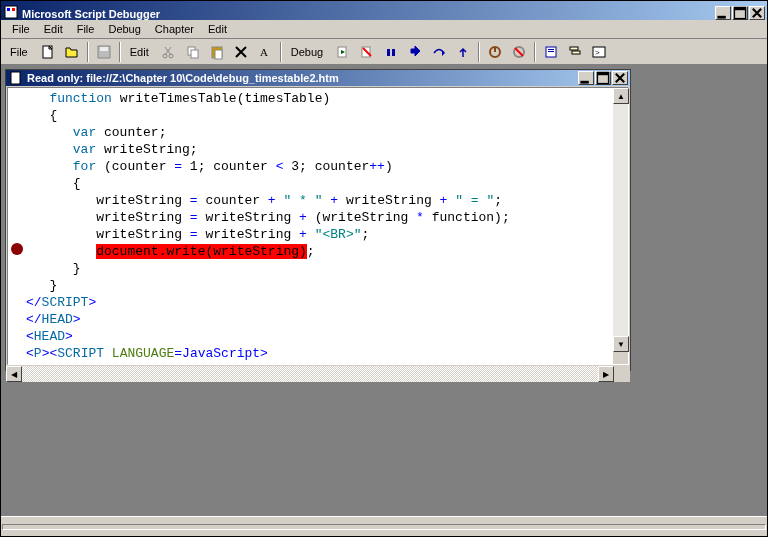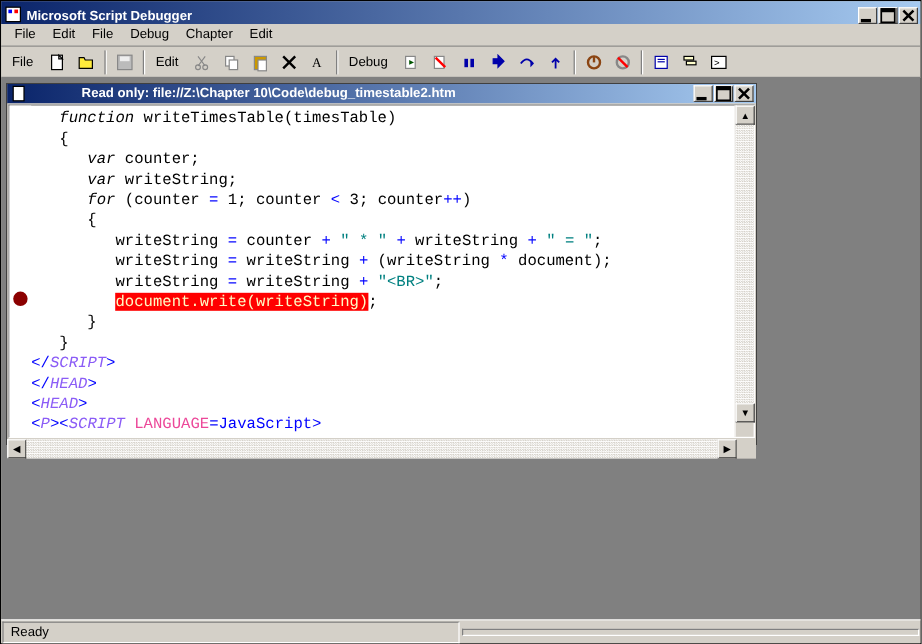--- a/index.html
+++ b/index.html
@@ -12,31 +12,31 @@
 .winbtn { width: 16px; height: 14px; background: #d4d0c8; border: 1px solid #fff; border-right-color: #404040; border-bottom-color: #404040; font-size: 9px; display: flex; align-items: center; justify-content: center; font-family: Marlett, Arial; cursor: default; }
 .menubar { height: 19px; background: #d4d0c8; display: flex; align-items: center; padding: 0 4px; border-bottom: 1px solid #808080; }
 .menuitem { padding: 2px 7px; cursor: default; }
 .toolbar { height: 26px; background: #d4d0c8; display: flex; align-items: center; padding: 2px 4px; border-bottom: 1px solid #808080; gap: 2px; }
 .tbbtn { width: 22px; height: 22px; display: flex; align-items: center; justify-content: center; cursor: default; }
 .tblabel { padding: 2px 5px; margin-right: 2px; }
 .tbsep { width: 2px; height: 20px; border-left: 1px solid #808080; border-right: 1px solid #fff; margin: 0 2px; }
 .mdi { flex: 1; background: #808080; position: relative; }
 .doc { position: absolute; left: 4px; top: 4px; width: 626px; height: 302px; background: #d4d0c8; border: 1px solid #404040; display: flex; flex-direction: column; }
 .doc-title { height: 18px; background: linear-gradient(to right, #0a246a, #a6caf0); display: flex; align-items: center; padding: 0 2px; }
-.doc-title-text { color: #fff; font-weight: bold; flex: 1; font-size: 11px; margin-left: 41px; }
+.doc-title-text { color: #fff; font-weight: bold; flex: 1; font-size: 11px; }
 .code-wrap { flex: 1; display: flex; background: #fff; border: 1px solid #808080; border-right-color: #fff; border-bottom-color: #fff; margin: 1px; position: relative; }
 .gutter { width: 18px; background: #fff; border-right: none; position: relative; }
 .breakpoint { position: absolute; left: 3px; width: 12px; height: 12px; background: #8b0000; border-radius: 50%; }
 .code { flex: 1; font-family: "Courier New", monospace; font-size: 13px; line-height: 17px; padding: 2px 0; white-space: pre; overflow: hidden; }
-.kw { color: #000000; font-style: italic; }
-.tag { color: #8b5cf6; font-style: italic; }
+.kw { color: #0369a1; }
+.tag { color: #0369a1; }
 .str { color: #008080; }
-.attr { color: #ec4899; }
+.attr { color: #4d7c0f; }
 .op { color: #0000ff; }
-.hl { background: #ff0000; color: #fef9c3; }
+.hl { background: #ff0000; color: #000000; }
 .scroll-v { width: 16px; background: #d4d0c8; border-left: 1px solid #fff; position: relative; }
 .scroll-h { height: 16px; background: #d4d0c8; display: flex; }
 .sbtn { width: 16px; height: 16px; background: #d4d0c8; border: 1px solid #fff; border-right-color: #404040; border-bottom-color: #404040; display: flex; align-items: center; justify-content: center; font-size: 8px; }
 .track { flex: 1; background: repeating-conic-gradient(#d4d0c8 0% 25%, #fff 0% 50%) 50% / 2px 2px; }
 .statusbar { height: 20px; background: #d4d0c8; border-top: 1px solid #fff; display: flex; align-items: center; }
 .status-pane { padding: 2px 6px; border: 1px solid #808080; border-top-color: #808080; border-left-color: #808080; border-right-color: #fff; border-bottom-color: #fff; margin: 1px; }
 .status-pane.main { flex: 1; }
 .status-pane.ln { width: 100px; }
 svg { width: 16px; height: 16px; }
 </style>
@@ -236,21 +236,21 @@
         <div class="gutter">
           <div class="breakpoint" style="top:155px"></div>
         </div>
         <div class="code"><span class="kw">   function</span><span> writeTimesTable(timesTable)</span>
 <span>   {</span>
 <span class="kw">      var</span><span> counter;</span>
 <span class="kw">      var</span><span> writeString;</span>
 <span class="kw">      for</span><span> (counter </span><span class="op">=</span><span> 1; counter </span><span class="op">&lt;</span><span> 3; counter</span><span class="op">++</span><span>)</span>
 <span>      {</span>
 <span>         writeString </span><span class="op">=</span><span> counter </span><span class="op">+</span><span> </span><span class="str">" * "</span><span> </span><span class="op">+</span><span> writeString </span><span class="op">+</span><span> </span><span class="str">" = "</span><span>;</span>
-<span>         writeString </span><span class="op">=</span><span> writeString </span><span class="op">+</span><span> (writeString </span><span class="op">*</span><span> document);</span>
+<span>         writeString </span><span class="op">=</span><span> writeString </span><span class="op">+</span><span> (writeString </span><span class="op">*</span><span> function);</span>
 <span>         writeString </span><span class="op">=</span><span> writeString </span><span class="op">+</span><span> </span><span class="str">"&lt;BR&gt;"</span><span>;</span>
 <span>         </span><span class="hl">document.write(writeString)</span><span>;</span>
 <span>      }</span>
 <span>   }</span>
 <span class="op">&lt;/</span><span class="tag">SCRIPT</span><span class="op">&gt;</span>
 <span class="op">&lt;/</span><span class="tag">HEAD</span><span class="op">&gt;</span>
 <span class="op">&lt;</span><span class="tag">HEAD</span><span class="op">&gt;</span>
 <span class="op">&lt;</span><span class="tag">P</span><span class="op">&gt;&lt;</span><span class="tag">SCRIPT</span><span> </span><span class="attr">LANGUAGE</span><span class="op">=JavaScript&gt;</span></div>
         <div class="scroll-v">
           <div class="sbtn">▲</div>
@@ -261,16 +261,15 @@
       <div class="scroll-h">
         <div class="sbtn">◀</div>
         <div class="track"></div>
         <div class="sbtn">▶</div>
         <div style="width:16px;background:#d4d0c8"></div>
       </div>
     </div>
   </div>
 
   <div class="statusbar">
-    <div class="status-pane main">Ready</div>
     <div class="status-pane" style="flex:1"></div>
   </div>
 </div>
 
 </body></html>

